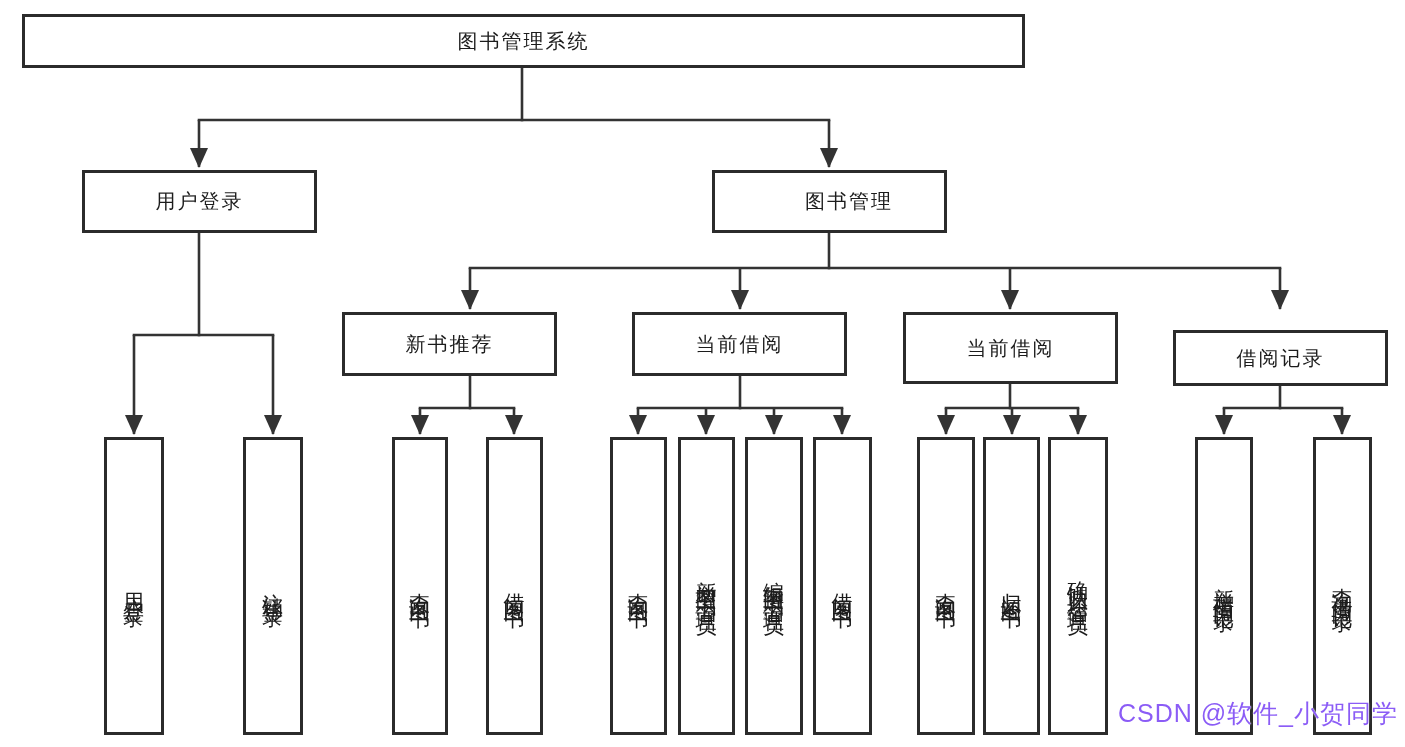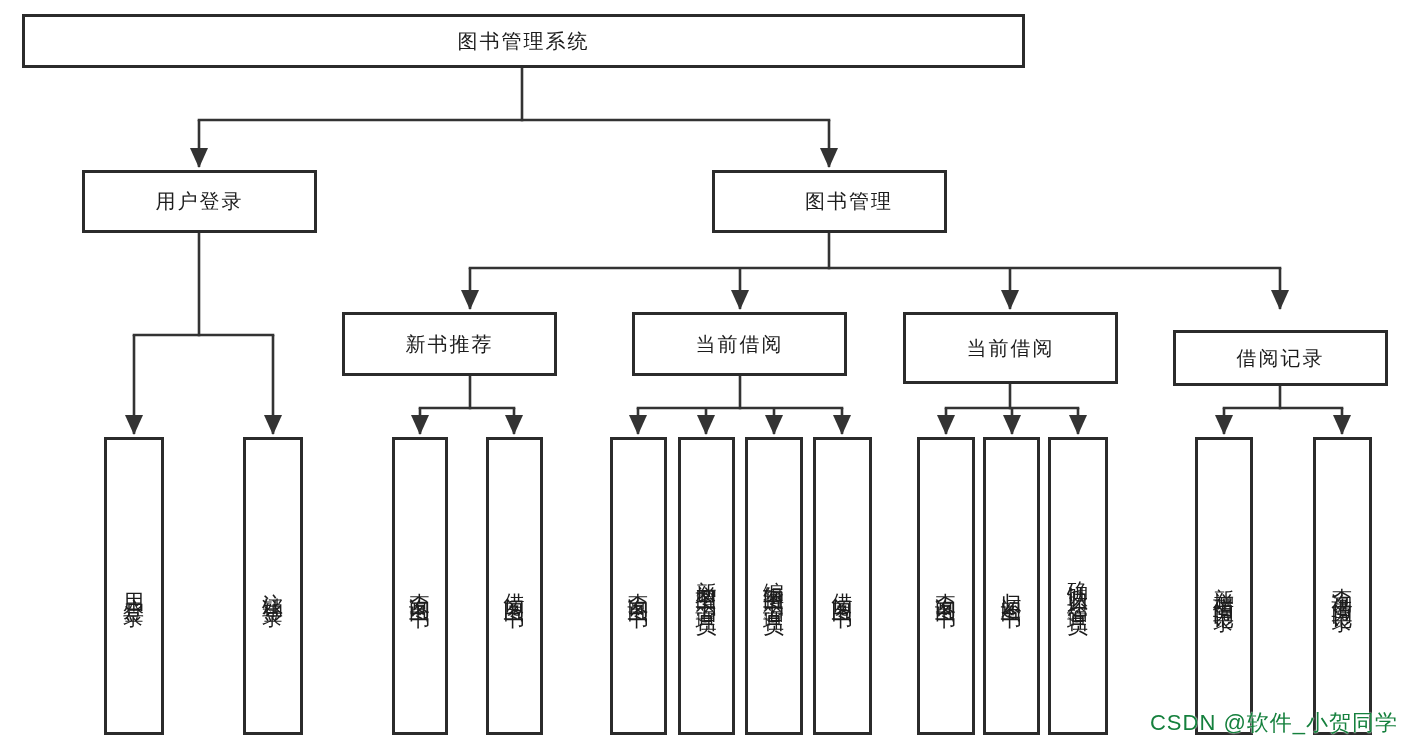--- a/index.html
+++ b/index.html
@@ -55,23 +55,23 @@
   .v-cb-confirm{left:1048px;width:60px;}
   .v-br-add{left:1195px;width:58px;}
   .v-br-query{left:1313px;width:59px;}
 
   .ln{stroke:#333333;stroke-width:2.6;fill:none;stroke-linecap:square;}
   .ar{stroke:#333333;stroke-width:2.6;fill:none;}
 
   .watermark{
     position:absolute;
     right:7px;
-    bottom:9px;
-    font-size:22px;
-    color:#15803d;
+    bottom:17px;
+    font-size:25px;
+    color:#8b5cf6;
     letter-spacing:1px;
     text-shadow:0 0 2px #ffffff, 0 0 1px #ffffff;
     z-index:3;
     white-space:nowrap;
   }
 </style>
 </head>
 <body>
 
 <div id="canvas">

